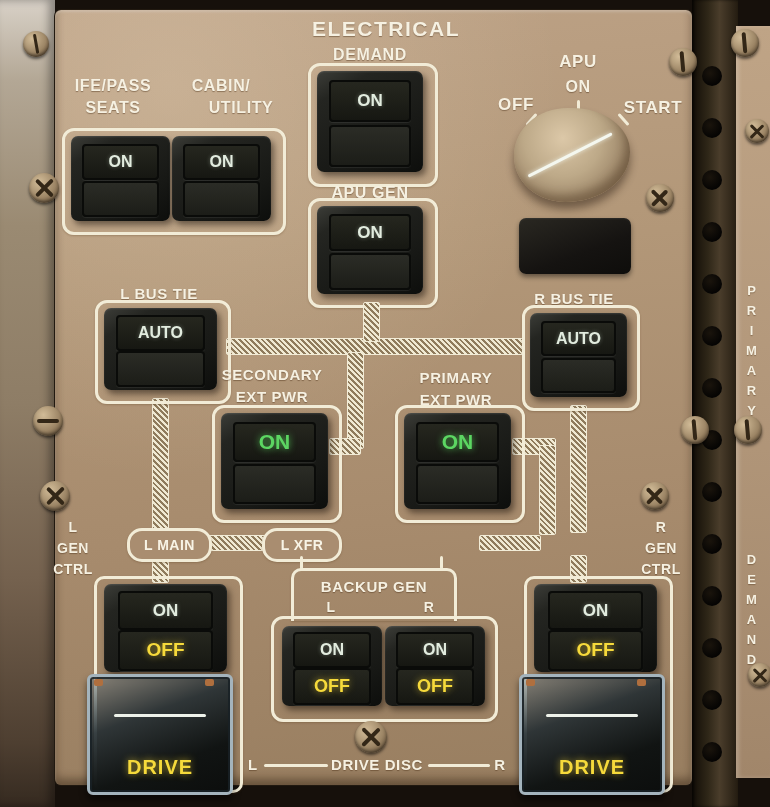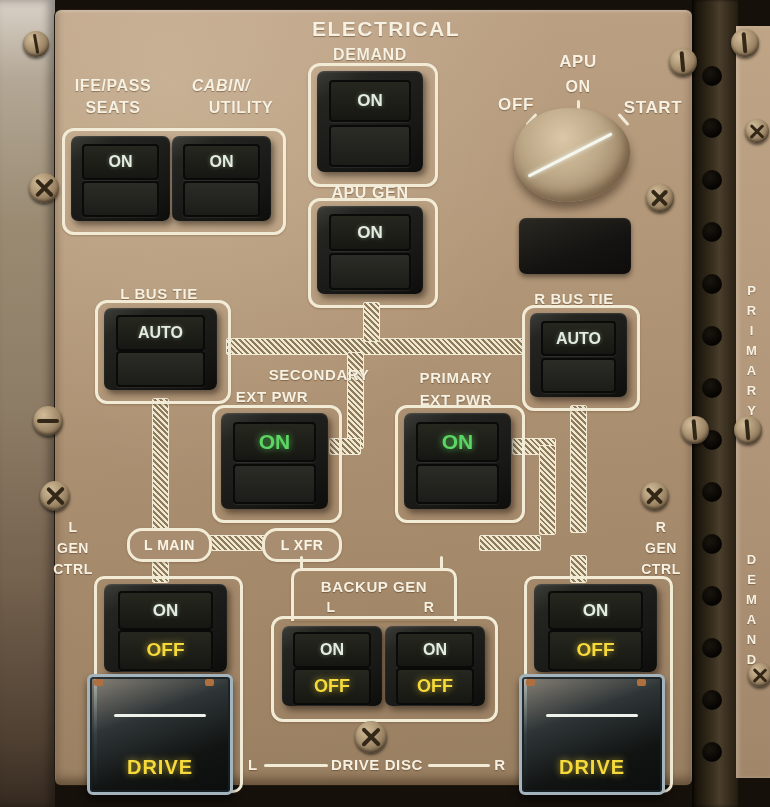--- a/index.html
+++ b/index.html
@@ -104,21 +104,21 @@
       <div class="hole" style="top: 638px;"></div>
       <div class="hole" style="top: 690px;"></div>
       <div class="hole" style="top: 742px;"></div>
     </div>
   <div class="right-panel"></div>
 
   <div class="lbl fs21" style="left:378px;top:17px;letter-spacing:1.5px;margin-left:8px;">ELECTRICAL</div>
 
   <div class="lbl fs16" style="left:113px;top:77px;">IFE/PASS</div>
   <div class="lbl fs16" style="left:113px;top:99px;">SEATS</div>
-  <div class="lbl fs16" style="left:221px;top:77px;font-style:italic;">CABIN/</div>
+  <div class="lbl fs16" style="left:221px;top:77px;">CABIN/</div>
   <div class="lbl fs16" style="left:221px;top:99px;margin-left:20px;">UTILITY</div>
   <div class="outline" style="left:62px;top:128px;width:218px;height:101px;"></div>
   <div class="sw" style="left:71px;top:136px;width:99px;height:85px;">
     <div class="win win-top">
         <span class="pale fs16">ON</span>
       </div>
     <div class="win win-bot"></div>
   </div>
   <div class="sw" style="left:172px;top:136px;width:99px;height:85px;">
     <div class="win win-top">
@@ -180,21 +180,21 @@
   </div>
   <div class="lbl fs15" style="left:574px;top:290px;">R BUS TIE</div>
   <div class="outline" style="left:522px;top:305px;width:112px;height:100px;"></div>
   <div class="sw" style="left:530px;top:313px;width:97px;height:84px;">
     <div class="win win-top">
         <span class="pale fs16">AUTO</span>
       </div>
     <div class="win win-bot"></div>
   </div>
 
-  <div class="lbl fs15" style="left:272px;top:366px;margin-left:47px;">SECONDARY</div>
+  <div class="lbl fs15" style="left:272px;top:366px;">SECONDARY</div>
   <div class="lbl fs15" style="left:272px;top:388px;">EXT PWR</div>
   <div class="outline" style="left:212px;top:405px;width:124px;height:112px;"></div>
   <div class="sw" style="left:221px;top:413px;width:107px;height:96px;">
     <div class="win win-top">
         <span class="green" style="font-size:21px;">ON</span>
       </div>
     <div class="win win-bot"></div>
   </div>
   <div class="lbl fs15" style="left:456px;top:369px;">PRIMARY</div>
   <div class="lbl fs15" style="left:456px;top:391px;">EXT PWR</div>

